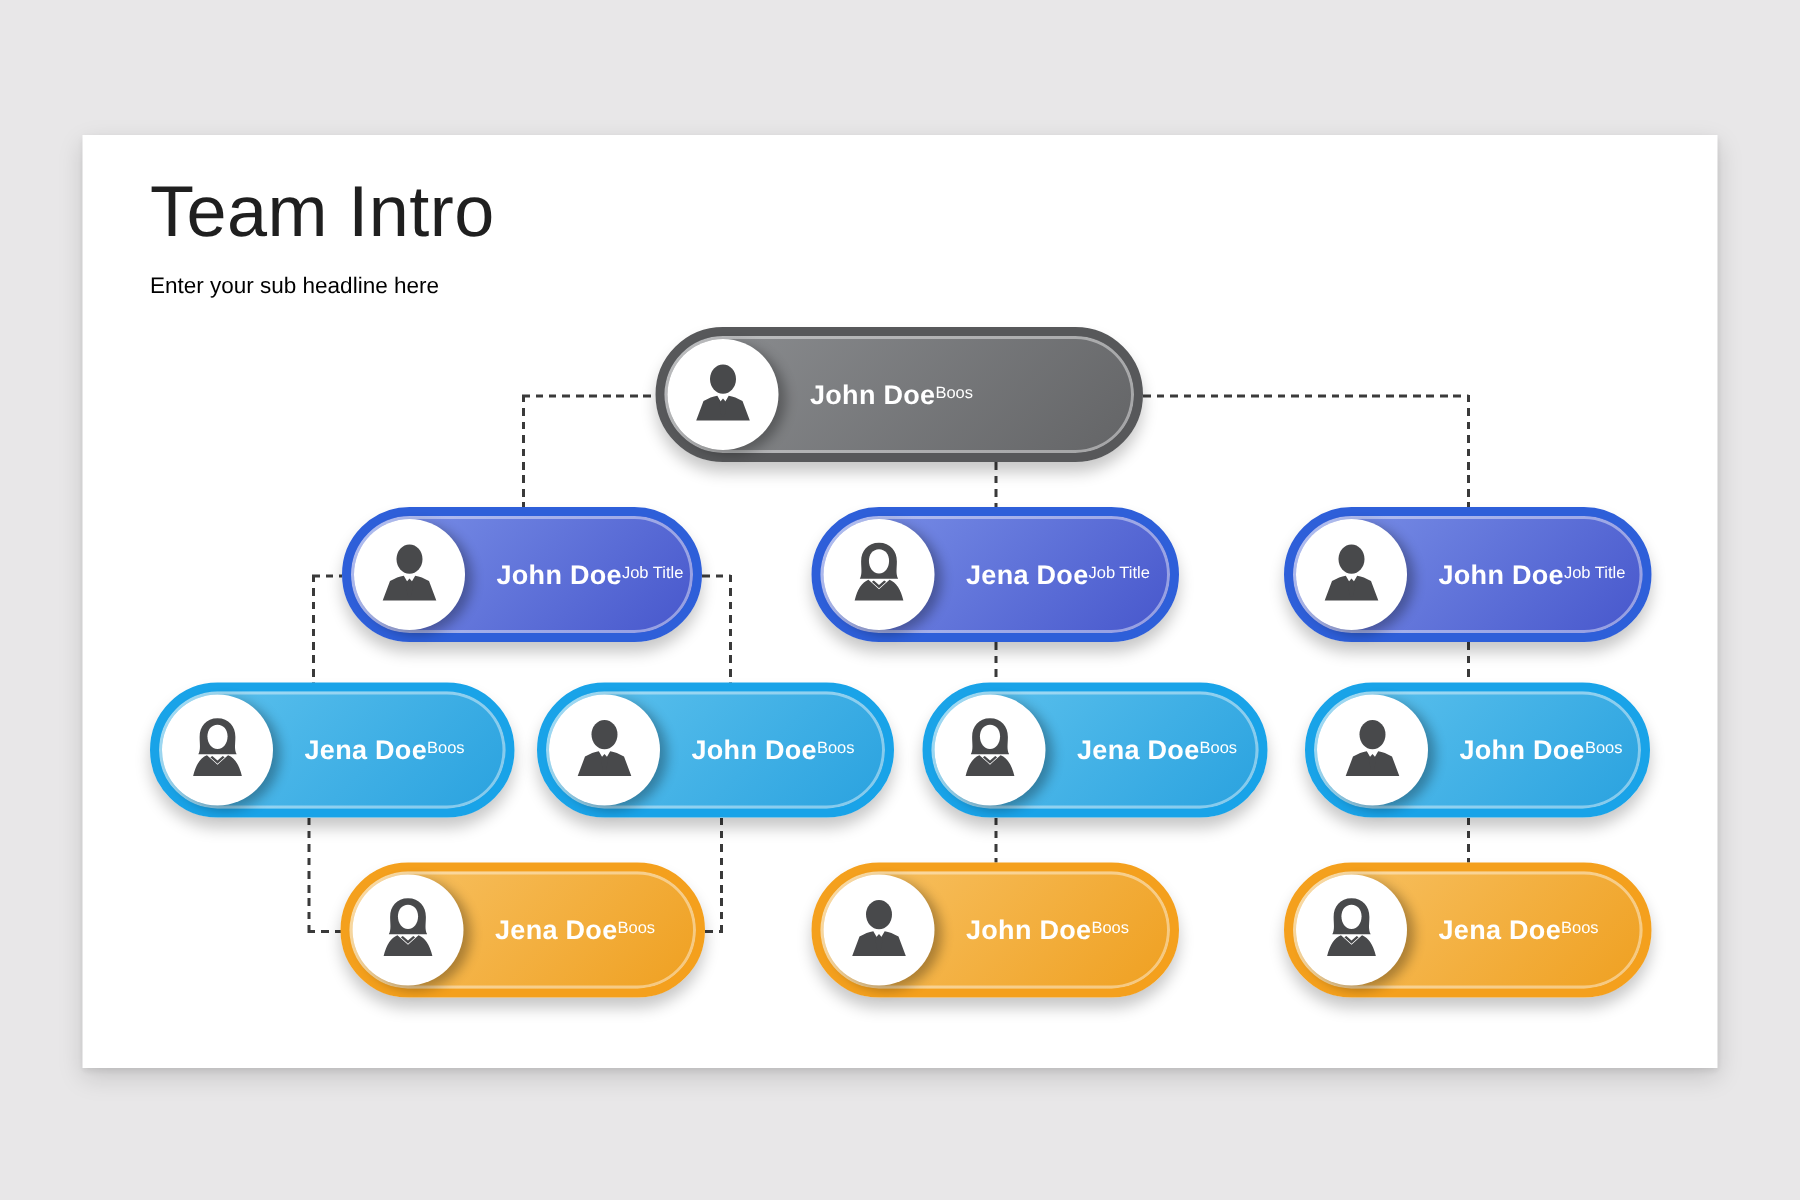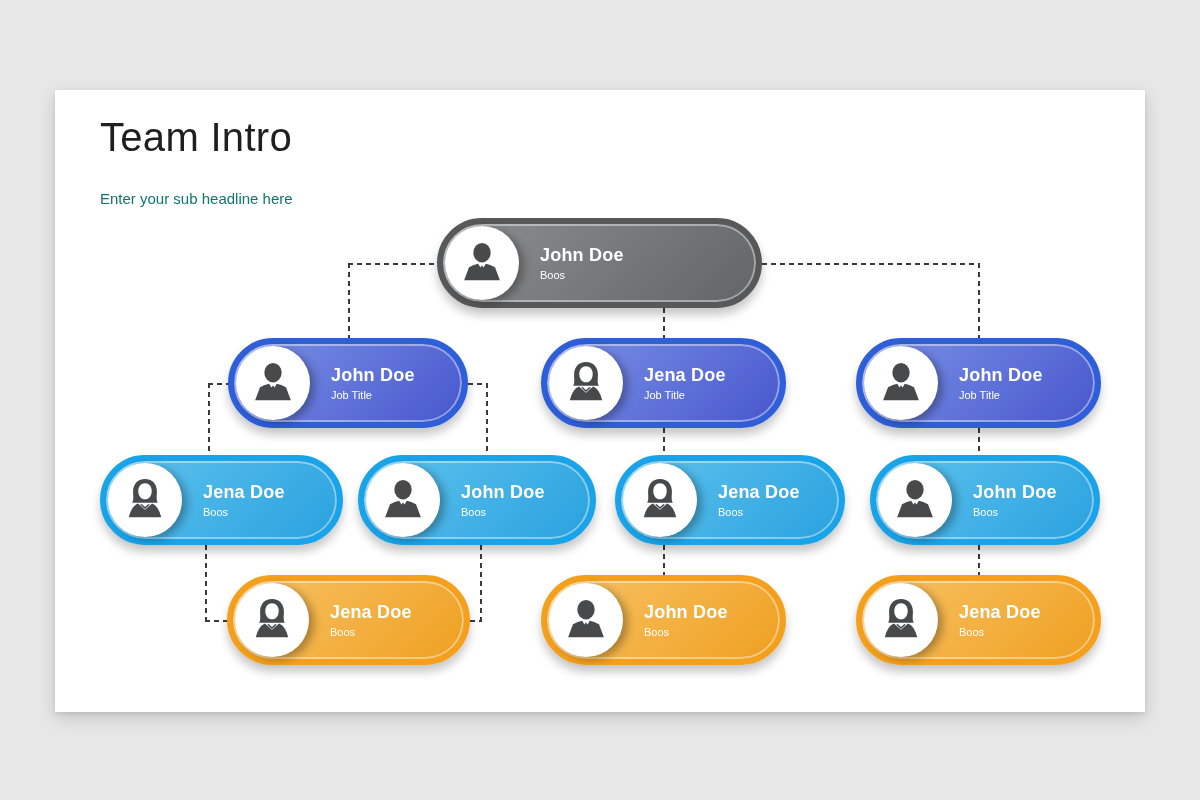--- a/index.html
+++ b/index.html
@@ -7,42 +7,42 @@
     width:1200px;height:800px;position:relative;overflow:hidden;
     background:#e8e7e8;
     font-family:"Liberation Sans", sans-serif;
   }
   .slide{
     position:absolute;left:55px;top:90px;width:1090px;height:622px;
     background:#ffffff;
     box-shadow:0 6px 16px rgba(0,0,0,.15), 0 2px 4px rgba(0,0,0,.08);
   }
   .header{position:absolute;left:45px;top:24px}
-  .title{font-size:40px;font-weight:500;color:#1f1f1f;letter-spacing:.3px;line-height:1.15}
-  .subtitle{margin-top:30px;font-size:15px;color:#0f766e}
+  .title{font-size:48px;font-weight:500;color:#1f1f1f;letter-spacing:.3px;line-height:1.15}
+  .subtitle{margin-top:13px;font-size:15px;color:#000000}
   .chart{position:absolute;left:0;top:0;width:100%;height:100%}
   
   .conn{position:absolute;z-index:1}
   .conn.h{height:2px;background:repeating-linear-gradient(90deg,#3a3a3a 0 5px,transparent 5px 9px)}
   .conn.v{width:2px;background:repeating-linear-gradient(180deg,#3a3a3a 0 5px,transparent 5px 9px)}
   
   .node{
     position:absolute;z-index:2;box-sizing:border-box;
     border:6px solid #000;border-radius:50px;
     display:flex;align-items:center;
     box-shadow:inset 0 0 0 2px rgba(255,255,255,.42), 0 7px 10px rgba(0,0,0,.22);
   }
   .avatar{
     position:absolute;left:2px;top:50%;transform:translateY(-50%);
     width:74px;height:74px;border-radius:50%;background:#ffffff;
     box-shadow:5px 3px 8px rgba(0,0,0,.30);
     display:flex;align-items:center;justify-content:center;
   }
   .avatar svg{width:52px;height:52px}
-  .txt{display:flex;flex-direction:column;margin-left:97px;color:#ffffff;line-height:1.15}
+  .txt{display:flex;margin-left:97px;color:#ffffff;line-height:1.15}
   .nm{font-size:18px;font-weight:bold;letter-spacing:.2px}
   .jt{font-size:11px;margin-top:3px}
 </style>
 </head>
 <body>
 
 <div class="slide">
   <div class="header">
     <div class="title">Team Intro</div>
     <div class="subtitle">Enter your sub headline here</div>

